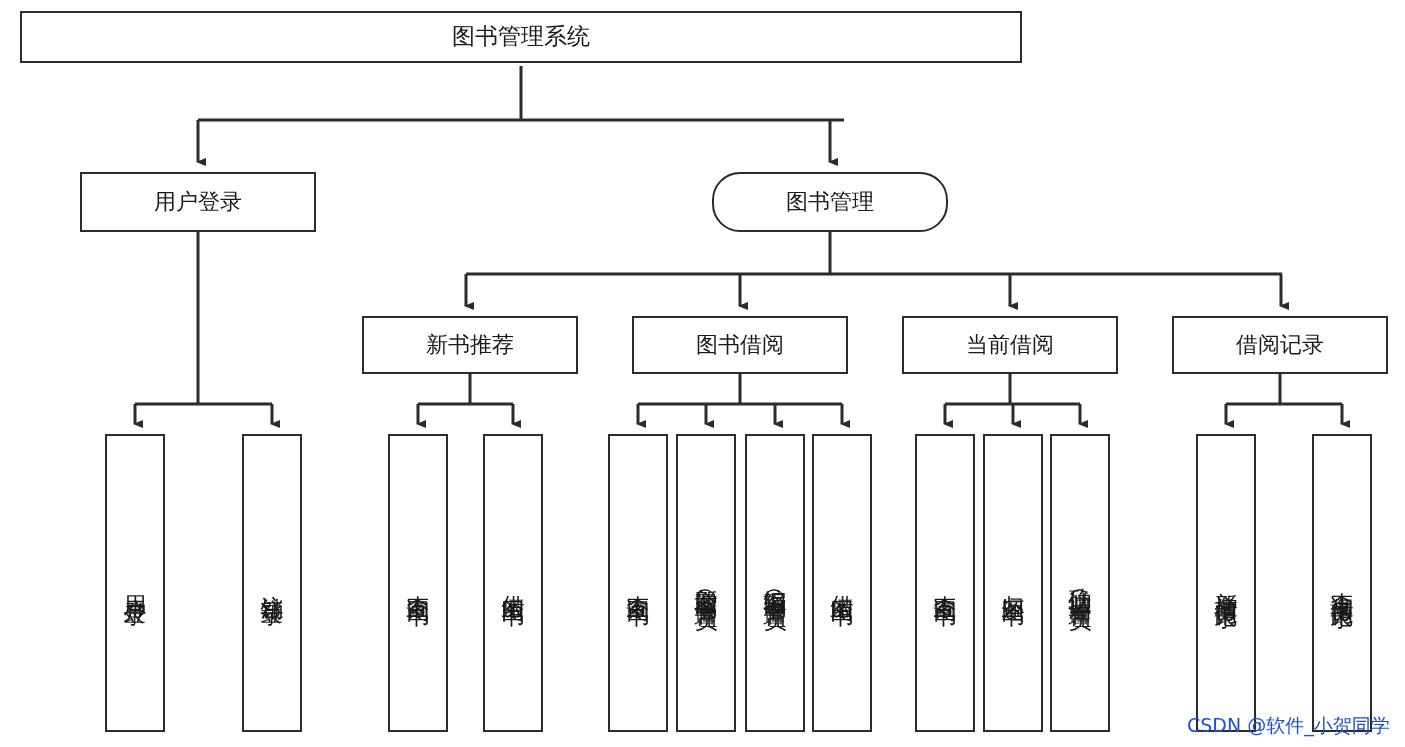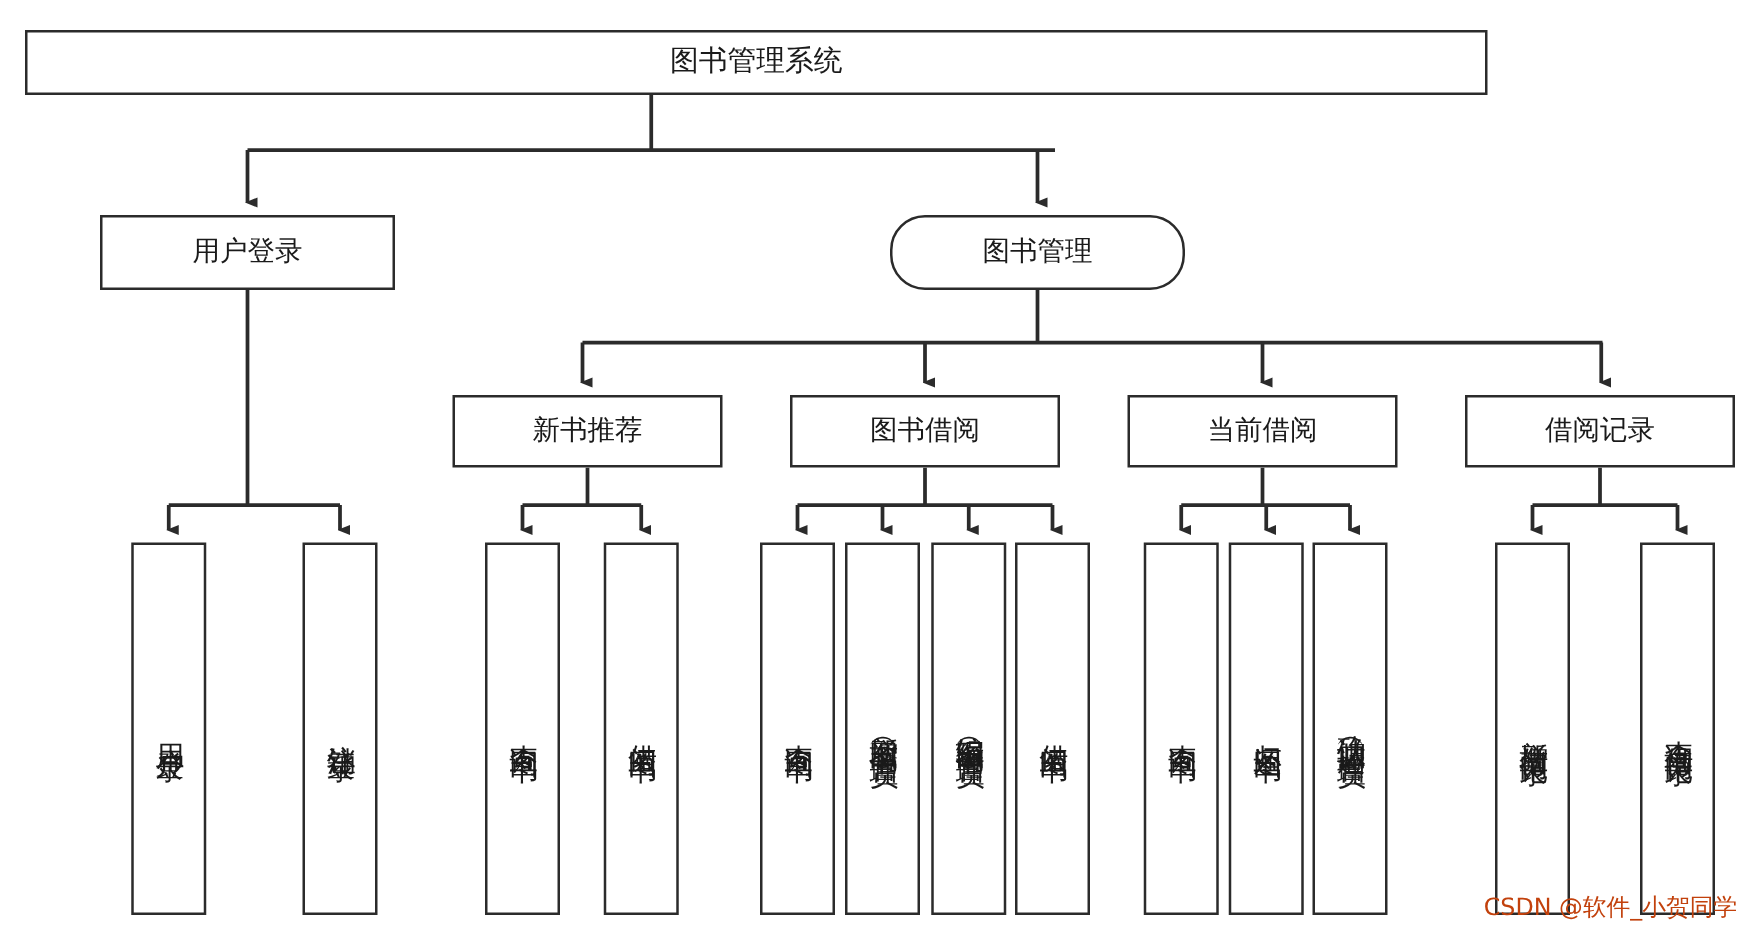--- a/index.html
+++ b/index.html
@@ -52,21 +52,21 @@
   }
   .node.vertical .node-label {
     writing-mode: vertical-rl;
     text-orientation: upright;
     font-size: 23px;
     letter-spacing: 3px;
     line-height: 1;
   }
   .watermark {
     position: absolute;
-    color: #c2410c;
+    color: #1d4ed8;
     font-size: 19px;
     z-index: 20;
     white-space: nowrap;
     left: 1187px;
     top: 713px;
   }
 </style>
 </head>
 <body>
 
@@ -115,21 +115,21 @@
       <path d="M1013,404 L1013,424" marker-end="url(#arrow)"></path>
       <path d="M1080,404 L1080,424" marker-end="url(#arrow)"></path>
 
       <path d="M1280,374 L1280,404"></path>
       <path d="M1226,404 L1342,404"></path>
       <path d="M1226,404 L1226,424" marker-end="url(#arrow)"></path>
       <path d="M1342,404 L1342,424" marker-end="url(#arrow)"></path>
     </g>
   </svg>
 
-  <div class="node root horizontal" style="left:20px; top:24px; width:1170px; height:52px;">
+  <div class="node root horizontal" style="left:20px; top:11px; width:1002px; height:52px;font-family:Liberation Serif, serif;">
     <span class="node-label">图书管理系统</span>
   </div>
 
   <div class="node horizontal" style="left:80px; top:172px; width:236px; height:60px;">
     <span class="node-label">用户登录</span>
   </div>
   <div class="node horizontal" style="left:712px; top:172px; width:236px; height:60px;border-radius:28px;">
     <span class="node-label">图书管理</span>
   </div>
 

